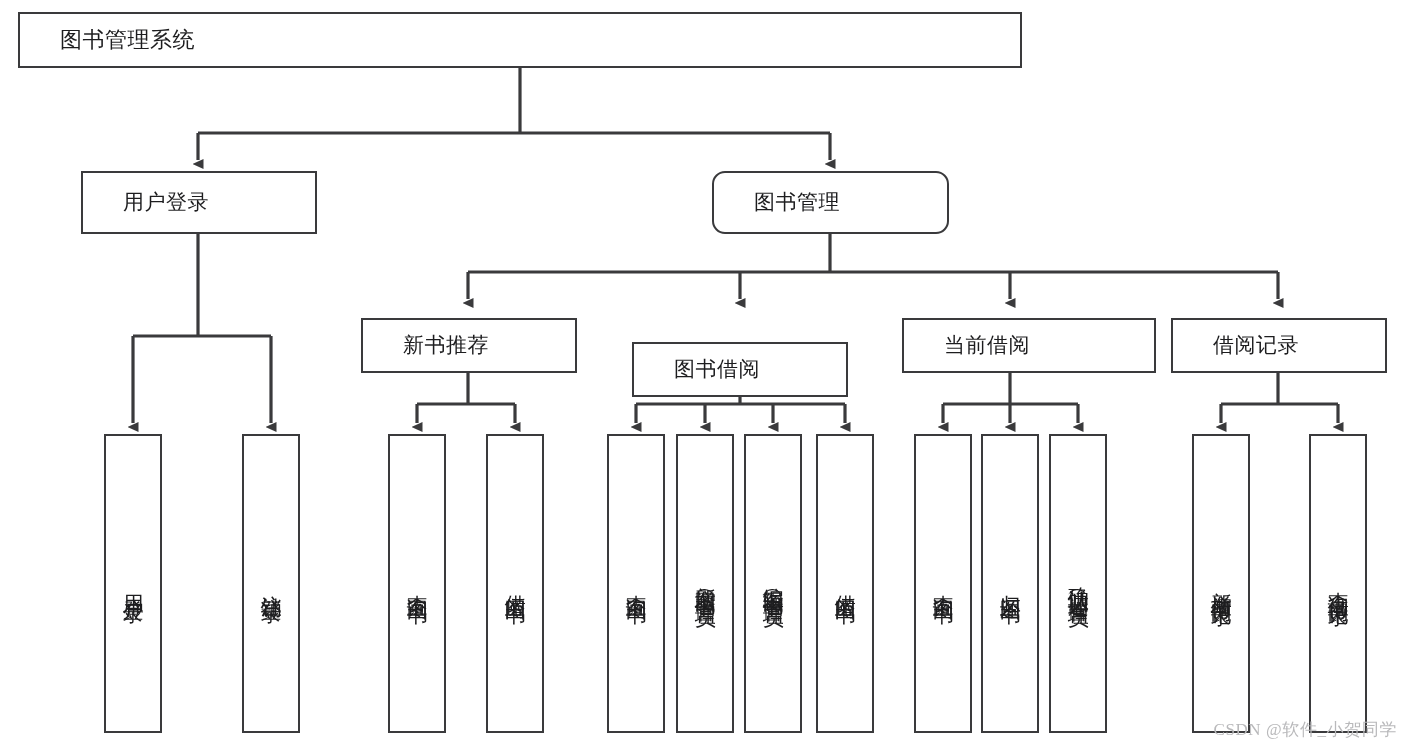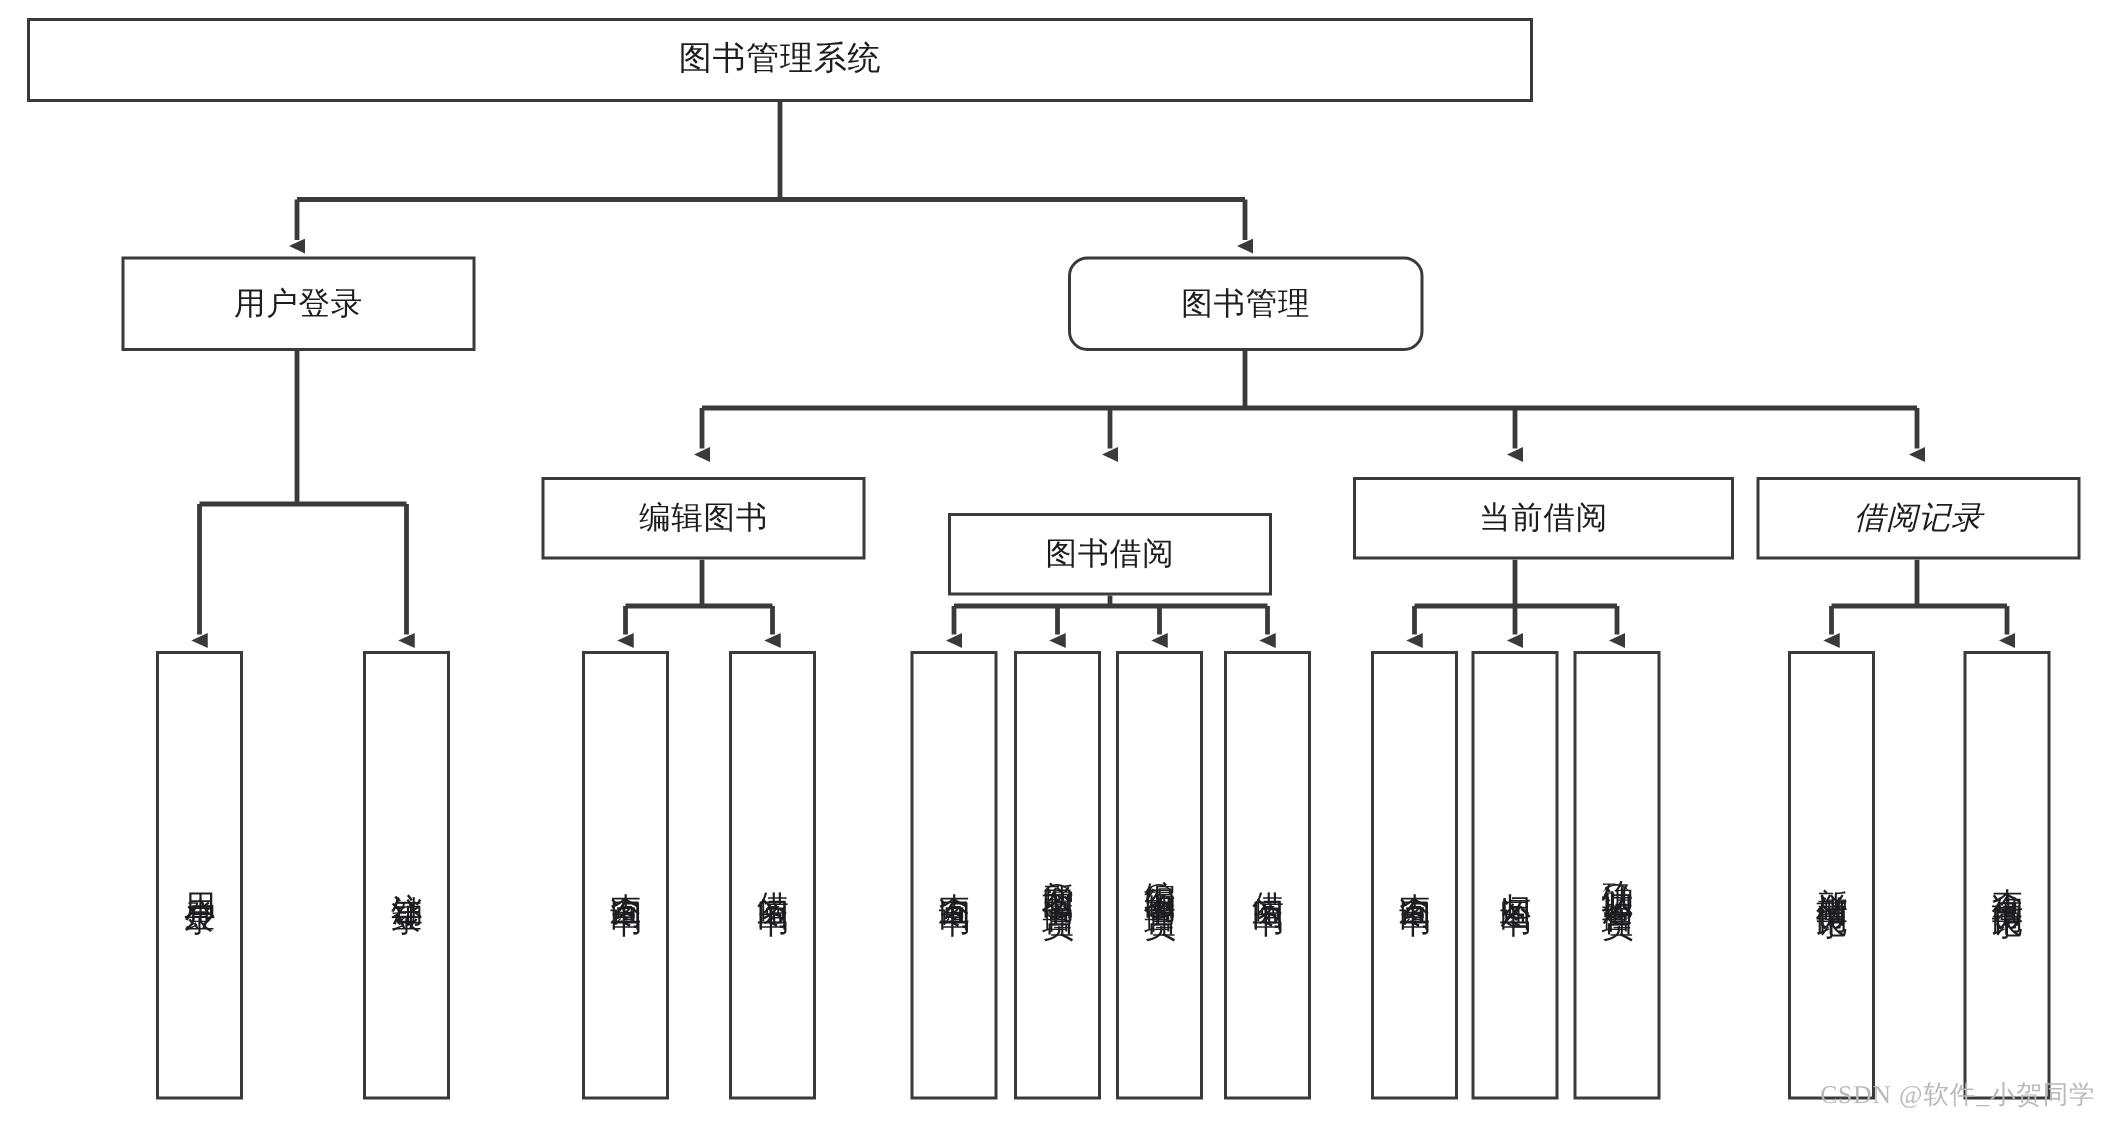--- a/index.html
+++ b/index.html
@@ -20,22 +20,23 @@
     width:1405px;height:747px;
     pointer-events:none;
   }
   .node{
     position:absolute;
     box-sizing:border-box;
     background:#ffffff;
     border:2.5px solid #3a3a3c;
     display:flex;
     align-items:center;
-    justify-content:center;
+    justify-content:flex-start;
     z-index:2;
+    padding-left:40px;
   }
   .node .label{
     color:#1d1d1f;
     line-height:1.15;
     letter-spacing:0.5px;
     white-space:nowrap;
   }
   
   .node.horiz .label{
     font-size:21px;
@@ -133,32 +134,32 @@
 
   <div class="node horiz" style="left:81px;top:171px;width:236px;height:63px;">
     <span class="label">用户登录</span>
   </div>
 
   <div class="node horiz" style="left:712px;top:171px;width:237px;height:63px;border-radius:13px;">
     <span class="label">图书管理</span>
   </div>
 
   <div class="node horiz" style="left:361px;top:318px;width:216px;height:55px;">
-    <span class="label">编辑图书</span>
+    <span class="label">新书推荐</span>
   </div>
 
   <div class="node horiz" style="left:632px;top:318px;width:216px;height:55px;margin-top:24px;">
     <span class="label">图书借阅</span>
   </div>
 
   <div class="node horiz" style="left:902px;top:318px;width:254px;height:55px;">
     <span class="label">当前借阅</span>
   </div>
 
-  <div class="node horiz" style="left:1171px;top:318px;width:216px;height:55px;font-style:italic;">
+  <div class="node horiz" style="left:1171px;top:318px;width:216px;height:55px;">
     <span class="label">借阅记录</span>
   </div>
 
   <div class="node vert" style="left:104px;top:434px;width:58px;height:299px;">
     <span class="label">用户登录</span>
   </div>
 
   <div class="node vert" style="left:242px;top:434px;width:58px;height:299px;">
     <span class="label">注销登录</span>
   </div>

